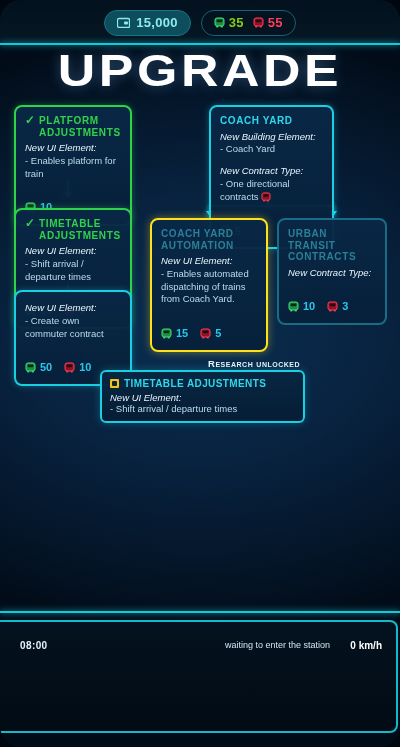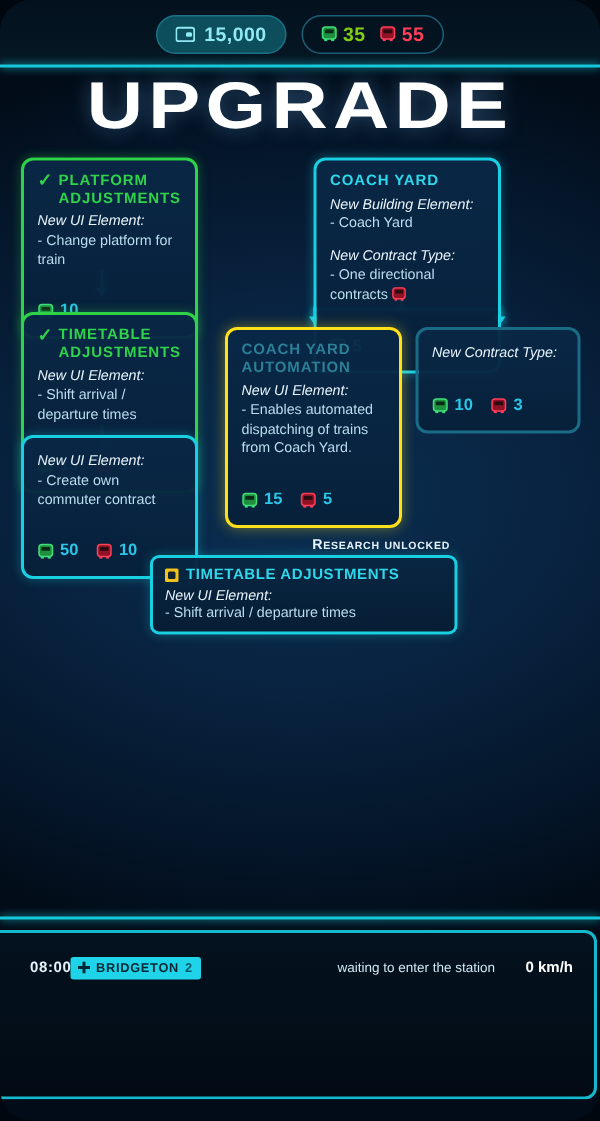--- a/index.html
+++ b/index.html
@@ -217,21 +217,21 @@
     <div class="arrow" style="left:206px; top:111px;"></div>
     <div class="conn" style="left:332px; top:105px; width:2px; height:8px;"></div>
     <div class="arrow" style="left:329px; top:111px;"></div>
 
     <div class="card done" style="left:14px; top:5px; width:118px;">
       <div class="card-head">
         <span class="check">✓</span>
         <span class="card-title t-green">PLATFORM ADJUSTMENTS</span>
       </div>
       <div class="sec-label">New UI Element:</div>
-      <div class="sec-item">- Change platform for train</div>
+      <div class="sec-item">- Enables platform for train</div>
       <div class="cost">
         <span class="cost-grp">
           <span class="ico">
               <svg width="11" height="11" viewBox="0 0 11 11">
                 <rect x="1" y="1" width="9" height="8" rx="2" fill="#1f8f3f" stroke="#3fe07a" stroke-width="1"></rect>
                 <rect x="2.6" y="2.6" width="5.8" height="2.6" rx="0.6" fill="#0b2a16"></rect>
                 <rect x="2.2" y="9" width="2" height="1.4" fill="#3fe07a"></rect>
                 <rect x="6.8" y="9" width="2" height="1.4" fill="#3fe07a"></rect>
               </svg>
             </span>
@@ -360,20 +360,23 @@
                 <rect x="2.2" y="9" width="2" height="1.4" fill="#ff3f5a"></rect>
                 <rect x="6.8" y="9" width="2" height="1.4" fill="#ff3f5a"></rect>
               </svg>
             </span>
           <span>5</span>
         </span>
       </div>
     </div>
 
     <div class="card locked" style="left:277px; top:118px; width:110px;">
+      <div class="card-head">
+        <span class="card-title t-dim">URBAN TRANSIT CONTRACTS</span>
+      </div>
       <div class="sec-label">New Contract Type:</div>
       <div class="cost">
         <span class="cost-grp">
           <span class="ico">
               <svg width="11" height="11" viewBox="0 0 11 11">
                 <rect x="1" y="1" width="9" height="8" rx="2" fill="#1f8f3f" stroke="#3fe07a" stroke-width="1"></rect>
                 <rect x="2.6" y="2.6" width="5.8" height="2.6" rx="0.6" fill="#0b2a16"></rect>
                 <rect x="2.2" y="9" width="2" height="1.4" fill="#3fe07a"></rect>
                 <rect x="6.8" y="9" width="2" height="1.4" fill="#3fe07a"></rect>
               </svg>
@@ -402,26 +405,17 @@
       <span class="res-card-title">TIMETABLE ADJUSTMENTS</span>
     </div>
     <div class="sec-label">New UI Element:</div>
     <div class="sec-item">- Shift arrival / departure times</div>
   </div>
 
   <div class="divider" style="top:611px;"></div>
   <div class="bottom-panel"></div>
   <div class="statusbar">
     <span class="clock">08:00</span>
-    <span class="station-badge">
-      <span class="ico">
-        <svg width="8" height="8" viewBox="0 0 8 8">
-            <path d="M3 0h2v3h3v2H5v3H3V5H0V3h3z" fill="#062733"></path>
-          </svg>
-      </span>
-      <span>BRIDGETON</span>
-      <span class="station-num">2</span>
-    </span>
     <span class="status-text">waiting to enter the station</span>
     <span class="speed">0 km/h</span>
   </div>
 
 </div>
 
 </body></html>

